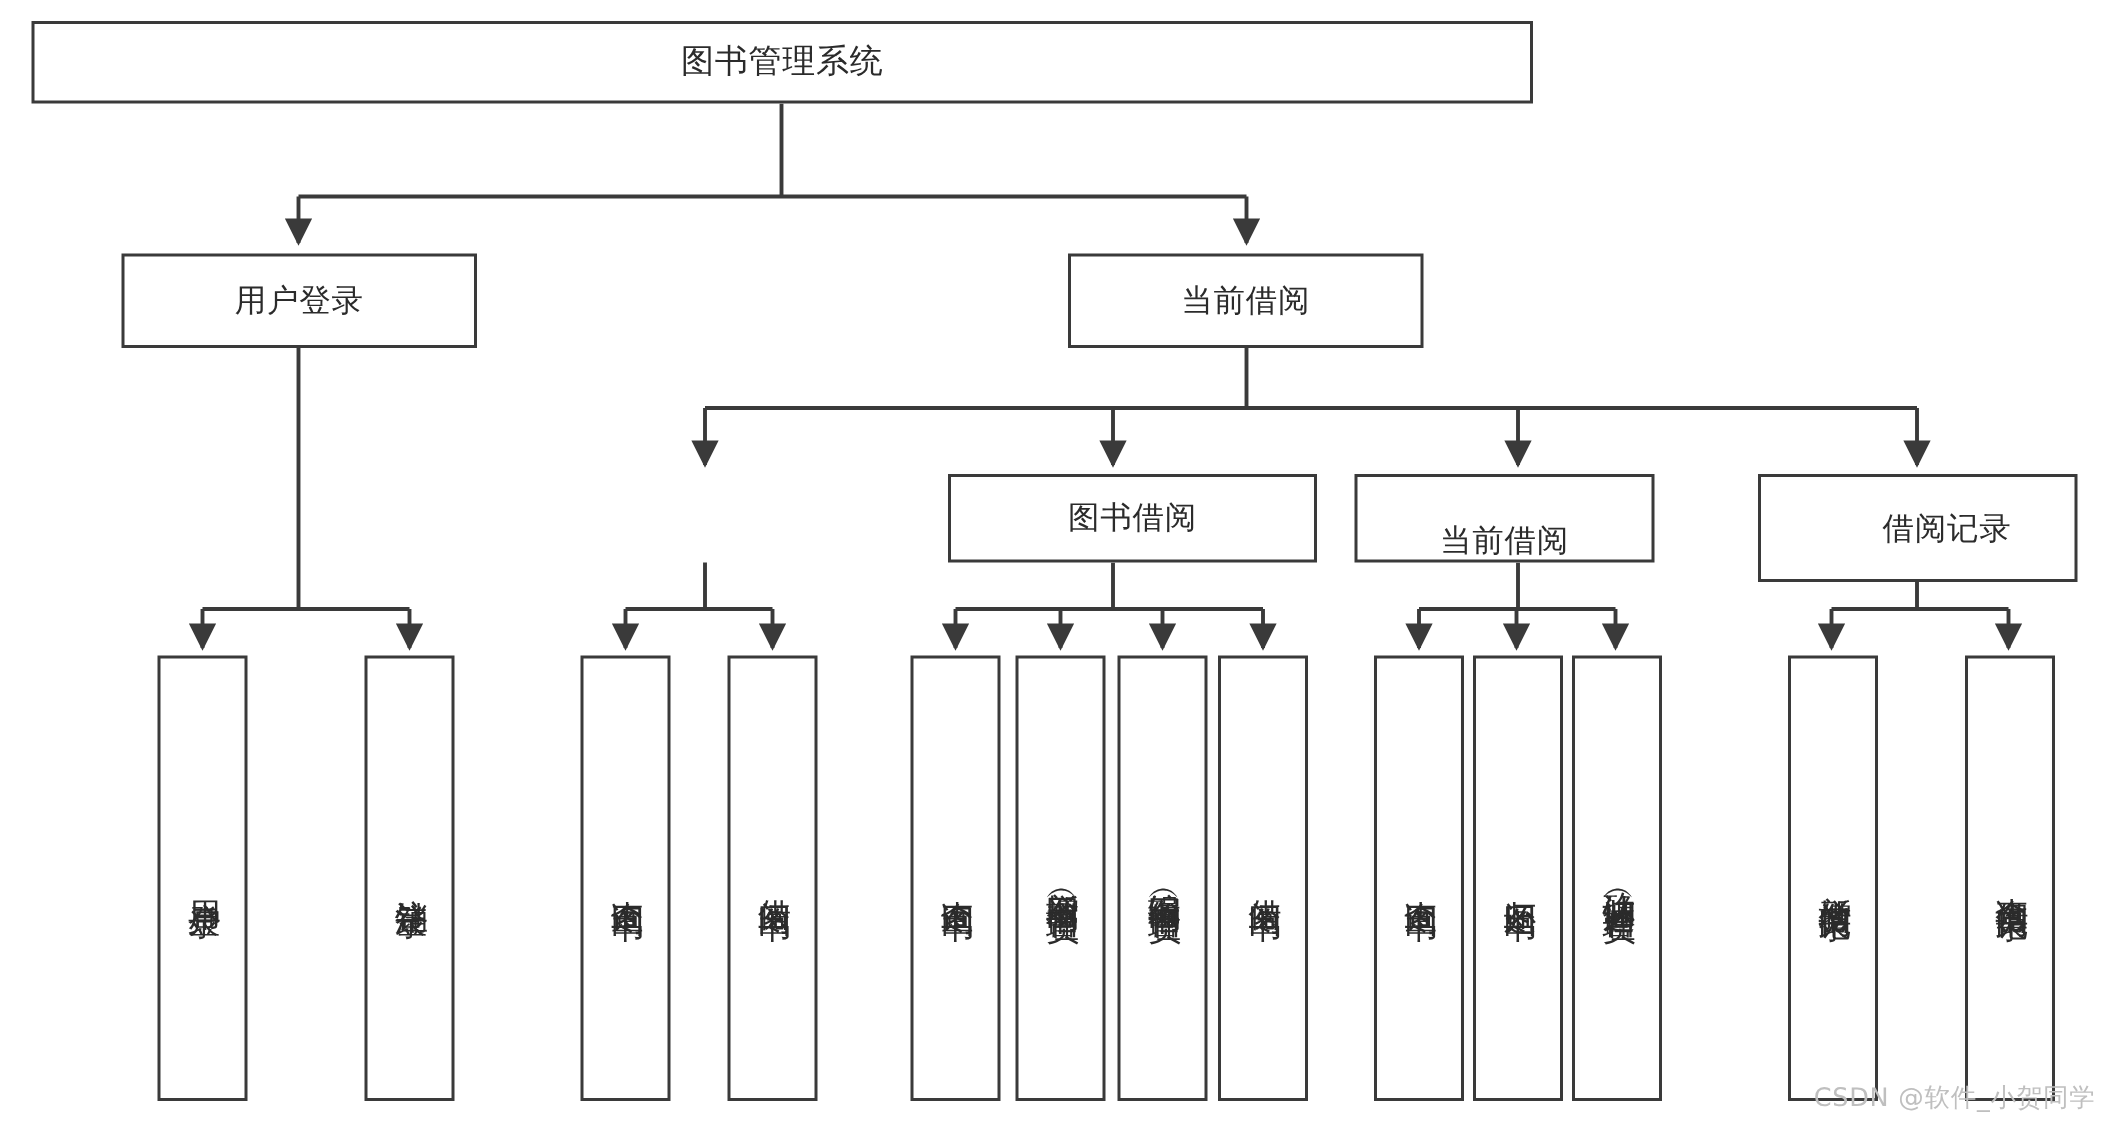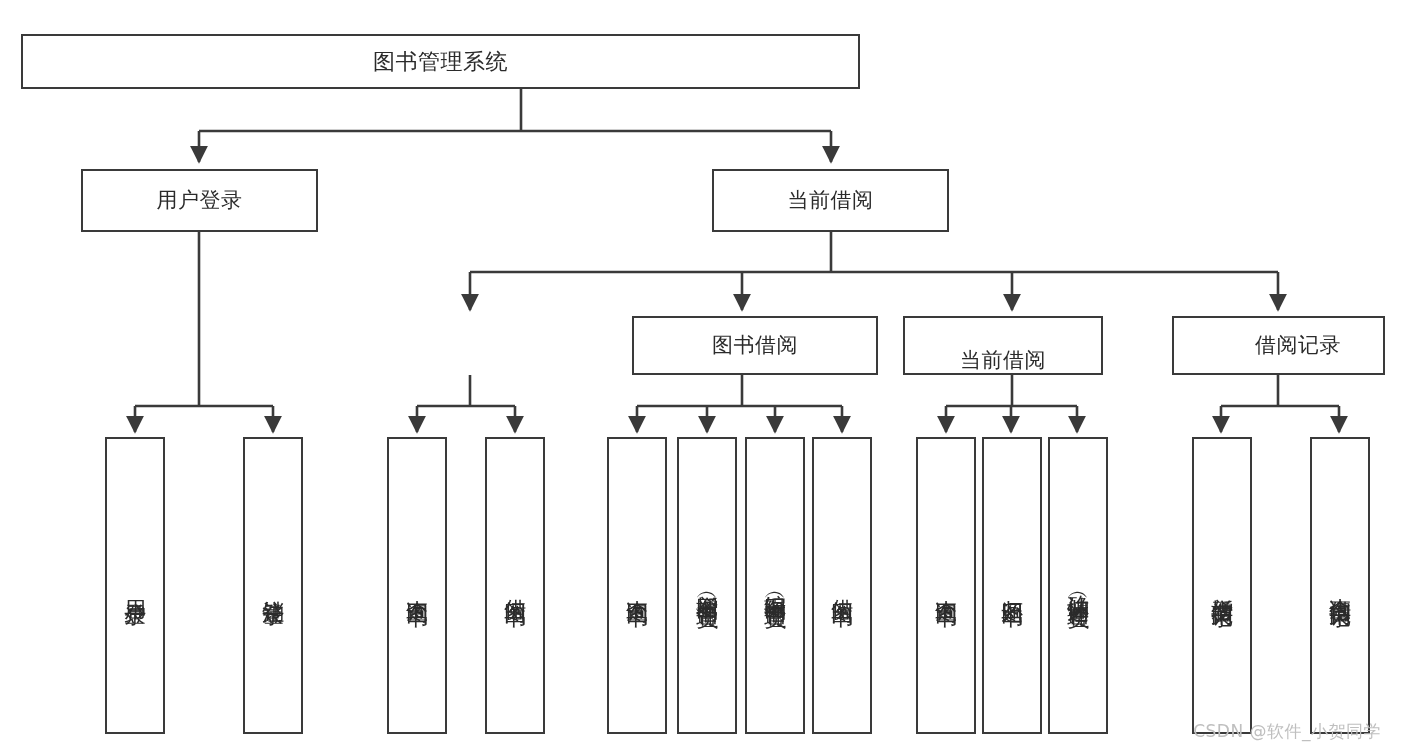--- a/index.html
+++ b/index.html
@@ -40,21 +40,21 @@
     writing-mode:vertical-rl;
     text-orientation:upright;
     font-size:22px;
     line-height:1.12;
     letter-spacing:2px;
     white-space:nowrap;
   }
 
   .watermark{
     position:absolute;
-    right:24px;bottom:4px;
+    right:8px;bottom:4px;
     font-size:17px;
     color:#bfbfbf;
     letter-spacing:0.5px;
     white-space:nowrap;
   }
 </style>
 </head>
 <body>
 
 <div id="canvas">
@@ -103,38 +103,38 @@
       <path d="M 1011 406 L 1011 432" marker-end="url(#arrow)"></path>
       <path d="M 1077 406 L 1077 432" marker-end="url(#arrow)"></path>
 
       <path d="M 1278 375 L 1278 406"></path>
       <path d="M 1221 406 L 1339 406"></path>
       <path d="M 1221 406 L 1221 432" marker-end="url(#arrow)"></path>
       <path d="M 1339 406 L 1339 432" marker-end="url(#arrow)"></path>
     </g>
   </svg>
 
-  <div class="node h-node root" style="left:21px;top:14px;width:839px;height:55px;margin-top:20px;">
+  <div class="node h-node root" style="left:21px;top:14px;width:1001px;height:55px;">
     <span class="lbl">图书管理系统</span>
   </div>
 
   <div class="node h-node" style="left:81px;top:169px;width:237px;height:63px;">
     <span class="lbl">用户登录</span>
   </div>
   <div class="node h-node" style="left:712px;top:169px;width:237px;height:63px;">
     <span class="lbl">当前借阅</span>
   </div>
 
   <div class="node h-node" style="left:632px;top:316px;width:246px;height:59px;">
     <span class="lbl">图书借阅</span>
   </div>
   <div class="node h-node" style="left:903px;top:316px;width:200px;height:59px;align-items:flex-end;">
     <span class="lbl">当前借阅</span>
   </div>
-  <div class="node h-node" style="left:1172px;top:316px;width:213px;height:59px;padding-left:39px;">
+  <div class="node h-node" style="left:1172px;top:316px;width:213px;height:72px;padding-left:39px;">
     <span class="lbl">借阅记录</span>
   </div>
 
   <div class="node v-node" style="left:105px;top:437px;width:60px;height:297px;">
     <span class="lbl">用户登录</span>
   </div>
   <div class="node v-node" style="left:243px;top:437px;width:60px;height:297px;">
     <span class="lbl">注销登录</span>
   </div>
 

